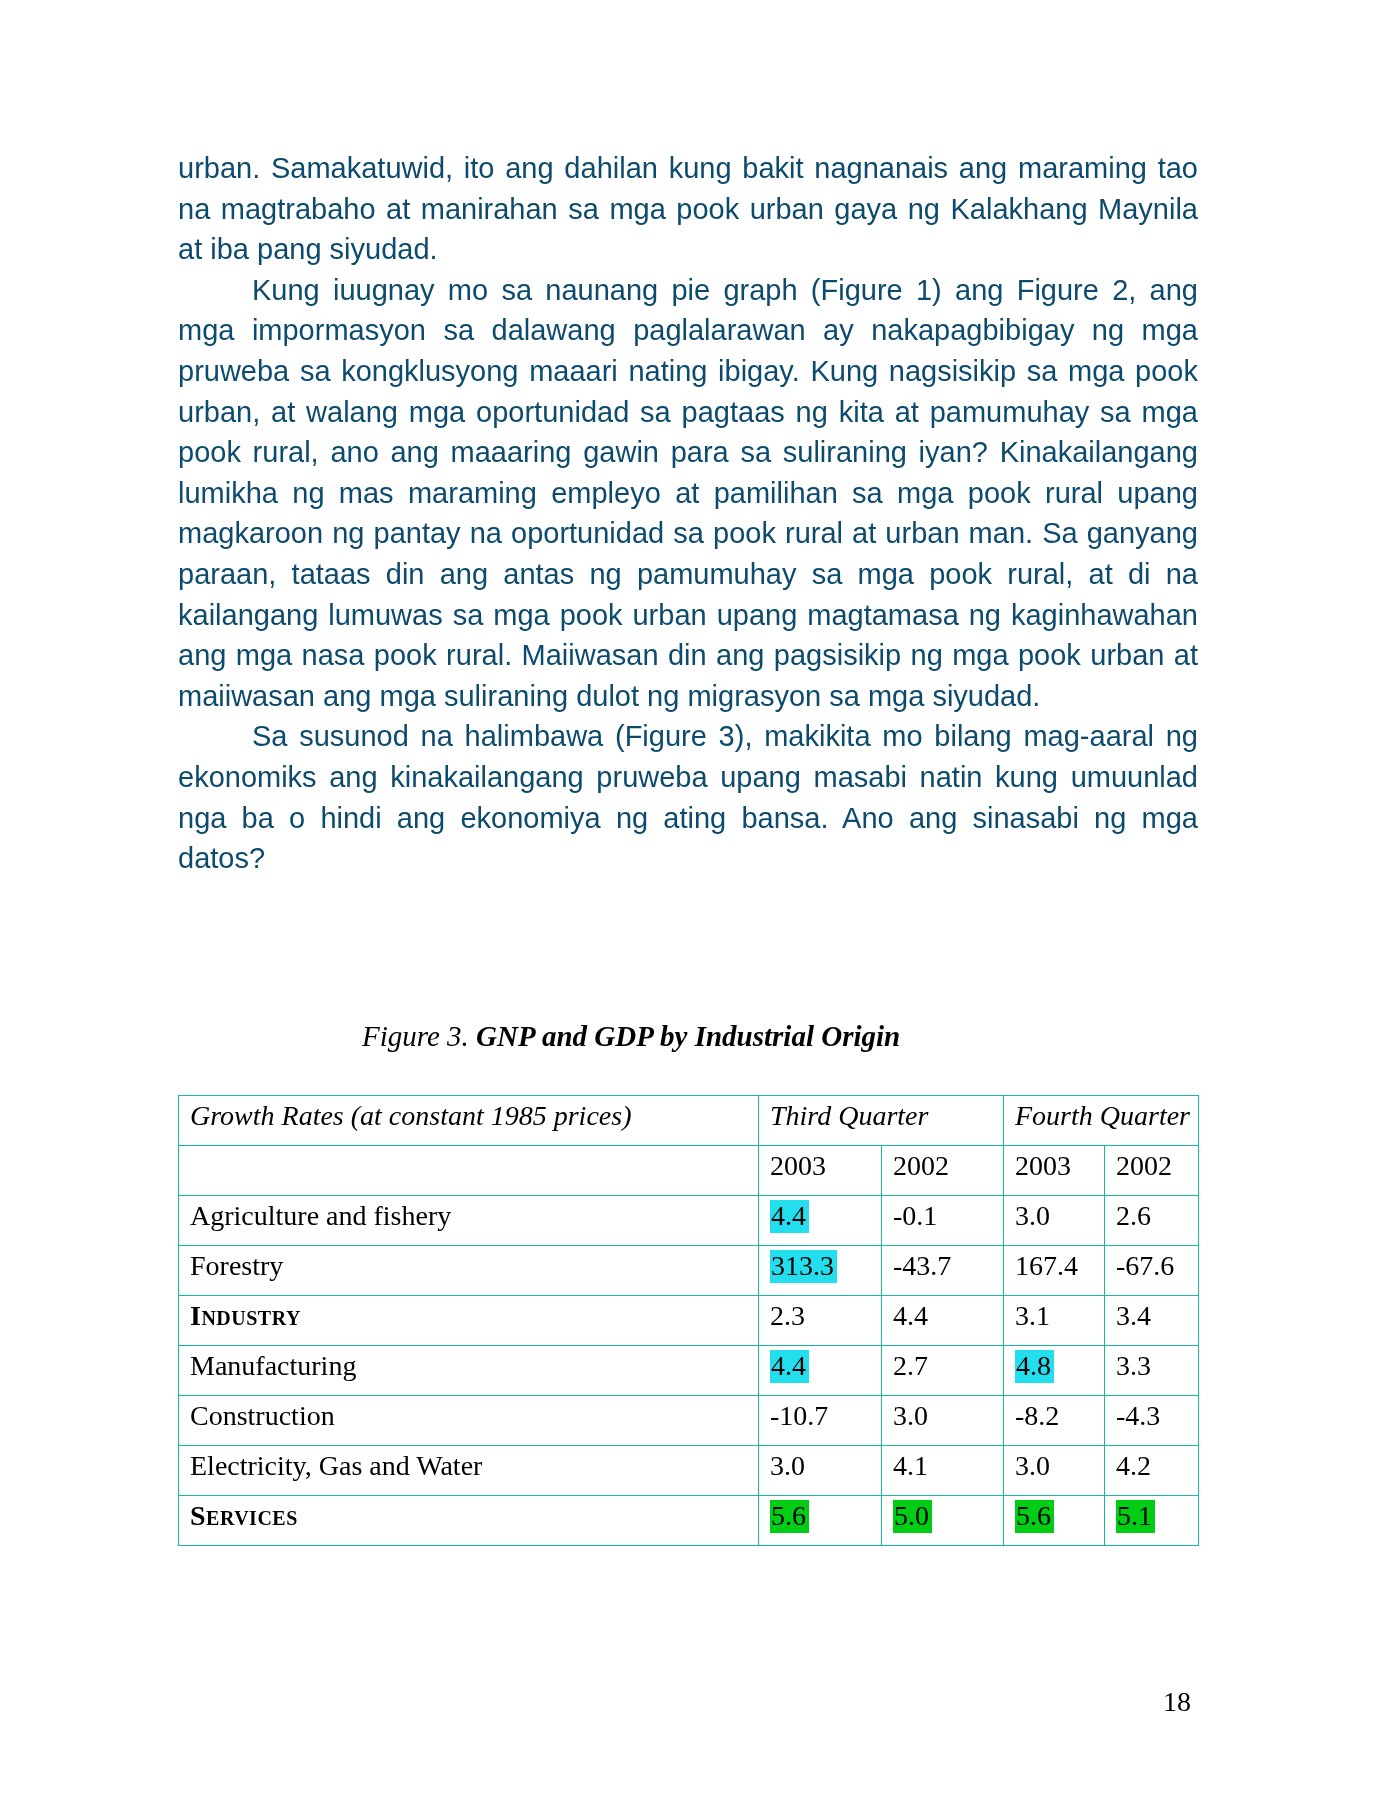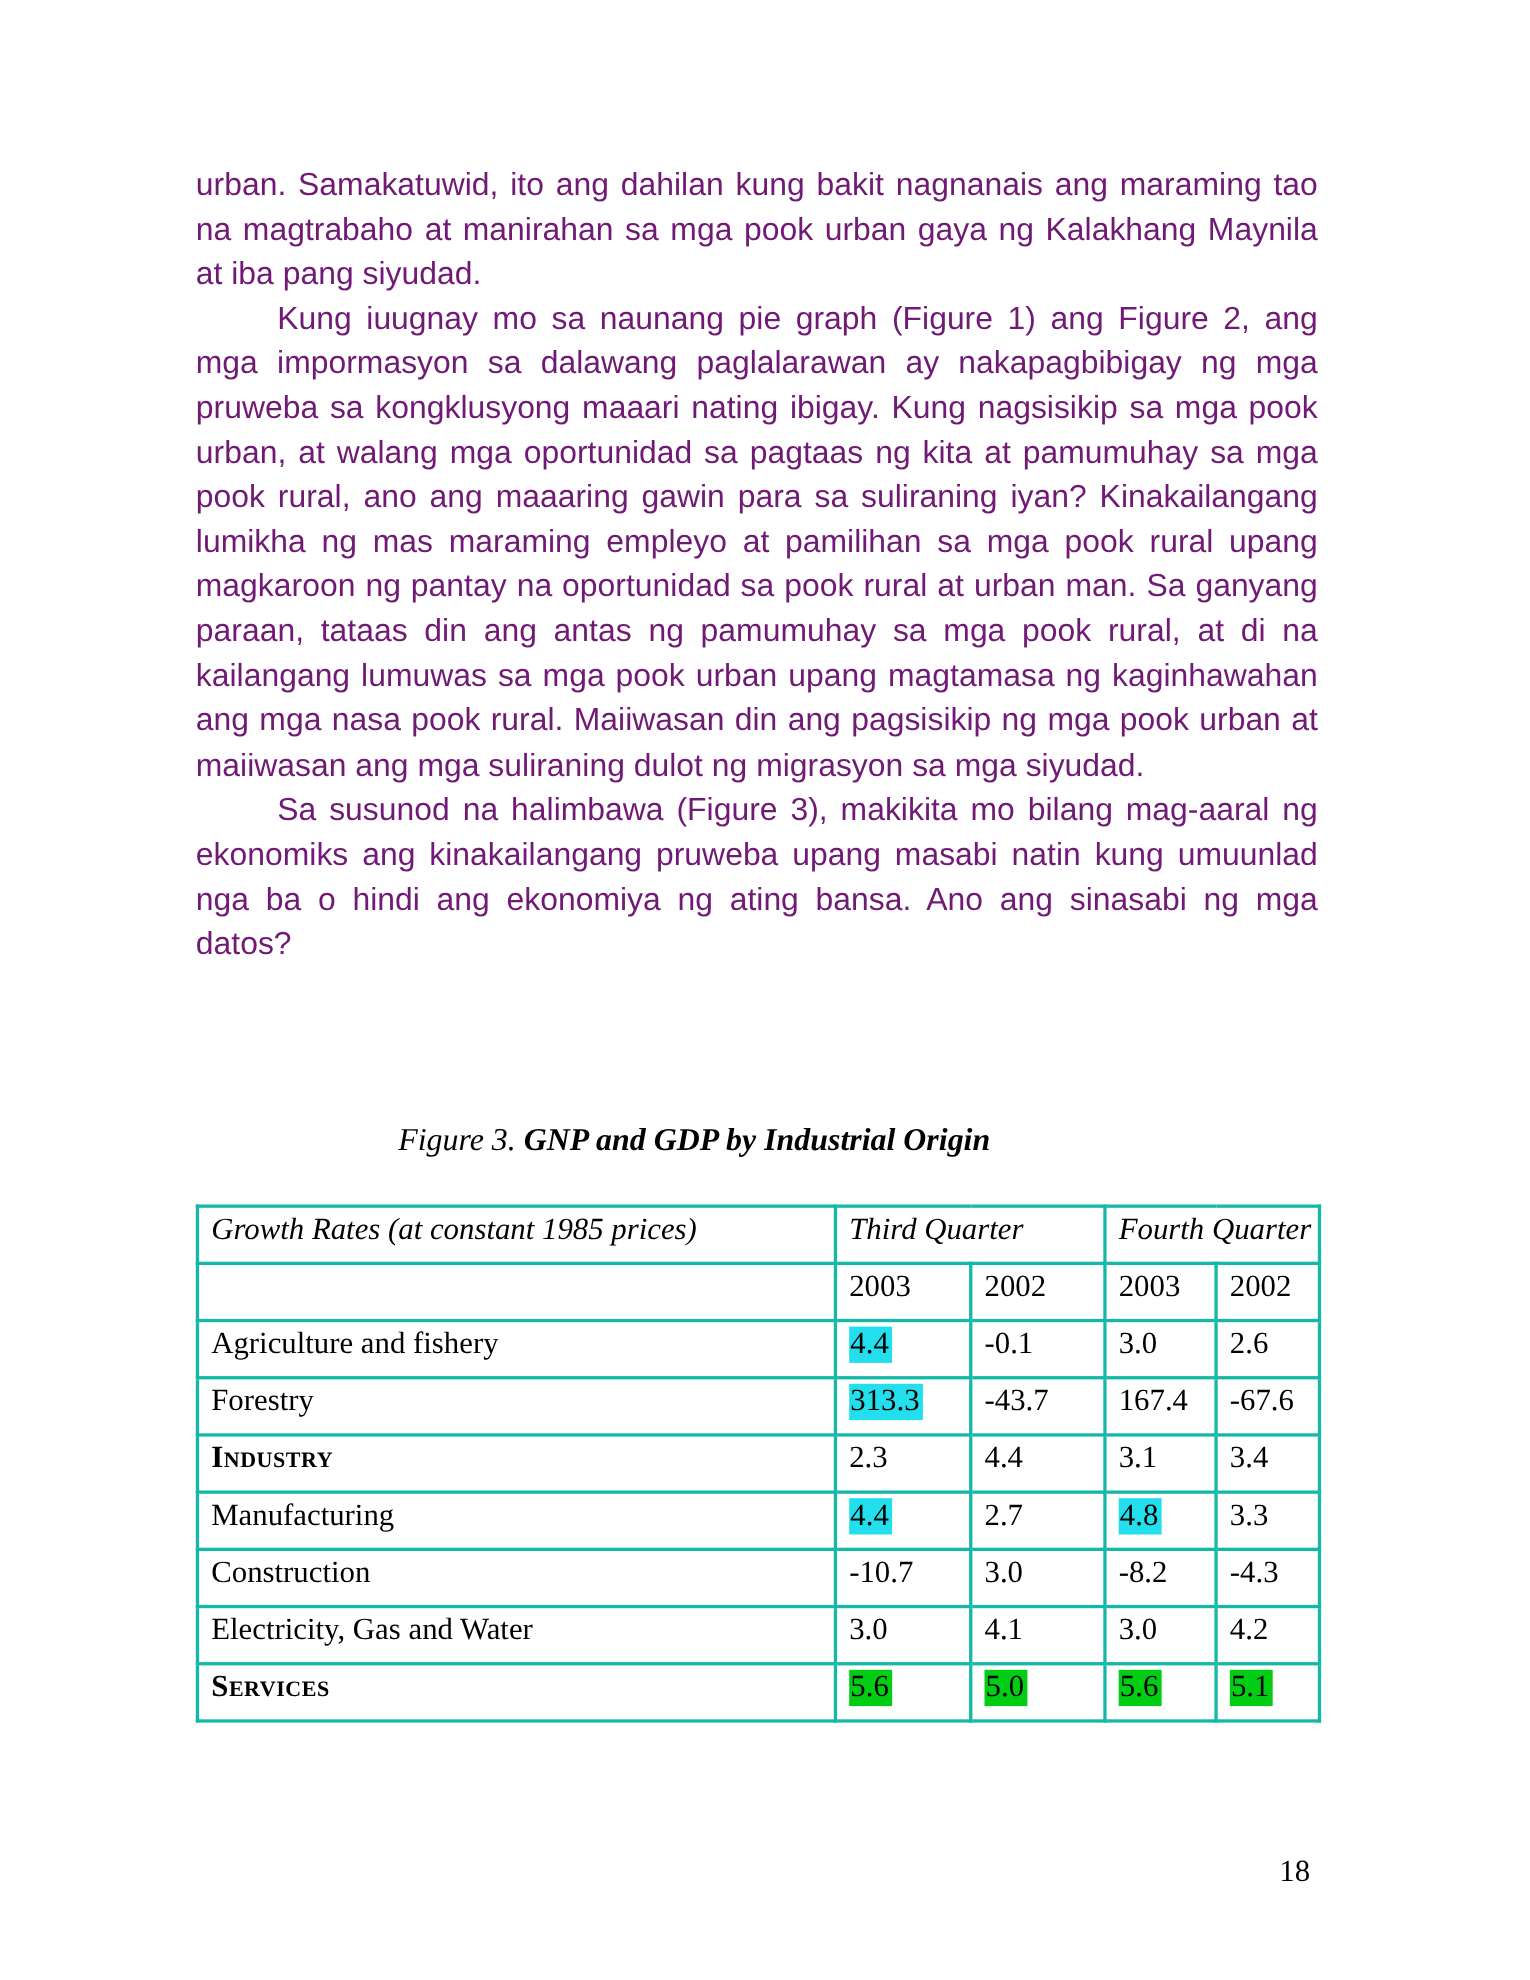--- a/index.html
+++ b/index.html
@@ -10,21 +10,21 @@
     background: #ffffff;
     box-sizing: border-box;
     padding: 148px 193px 0 178px;
     color: #000;
     overflow: hidden;
   }
   .body-text {
     width: 1020px;
     font-family: "Liberation Sans", sans-serif;
     font-size: 29px;
-    color: #701a75;
+    color: #0c4a6e;
   }
   .para {
     margin: 0;
     line-height: 40.6px;
     text-align: justify;
   }
   .para.indent { text-indent: 74px; }
   .it { }
   .figure-caption {
     margin-top: 136px;
@@ -39,21 +39,21 @@
   table.gnp {
     border-collapse: collapse;
     table-layout: fixed;
     width: 1020px;
     margin-top: 38px;
     font-family: "Liberation Serif", serif;
     font-size: 28px;
     color: #000;
   }
   table.gnp td {
-    border: 3px solid #14b8a6;
+    border: 1px solid #14b8a6;
     vertical-align: top;
     height: 45px;
     padding: 4px 4px 0 11px;
     overflow: hidden;
   }
   td.h-label { font-style: italic; }
   td.qtr { font-style: italic; }
   td.lbl.sc {
     font-weight: bold;
     font-variant: small-caps;

